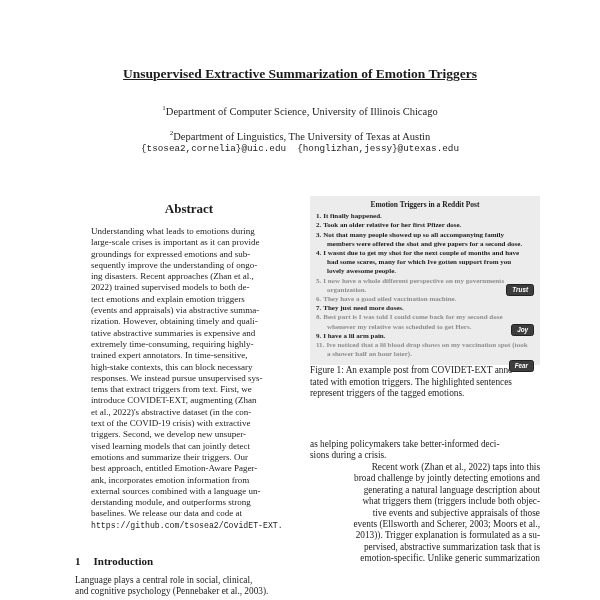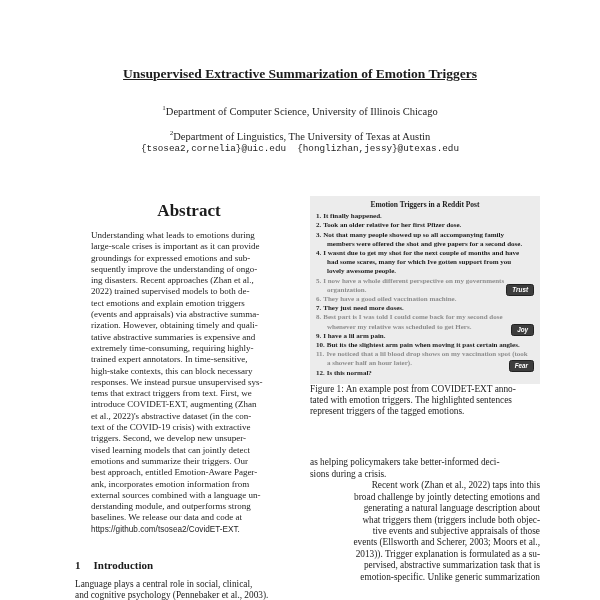--- a/index.html
+++ b/index.html
@@ -19,23 +19,23 @@
   .affil{position:absolute;left:0;right:0;text-align:center;font-size:10.5px;}
   .affil-1{top:104px;}
   .affil-2{top:129px;}
   .emails{position:absolute;top:143px;left:0;right:0;text-align:center;
           font-family:"Liberation Mono","DejaVu Sans Mono",monospace;
           font-size:9.3px;white-space:pre;}
   .col{position:absolute;top:196px;}
   .col-left{left:75px;width:228px;}
   .col-right{left:310px;width:230px;}
   .lines{white-space:pre-line;}
-  .abstract-heading{margin:5px 0 9px 0;text-align:center;font-size:17px;font-weight:bold;}
+  .abstract-heading{margin:5px 0 9px 0;text-align:center;font-size:13px;font-weight:bold;}
   .abstract-body{padding:0 4px 0 16px;font-size:9px;line-height:11.3px;text-align:left;}
-  .abstract-url{padding-left:16px;font-family:Liberation Sans, sans-serif;
+  .abstract-url{padding-left:16px;font-family:Liberation Mono, monospace;
                 font-size:8.2px;line-height:11px;color:var(--text);text-decoration:none;display:block;}
   .section-heading{margin:24px 0 0 0;font-size:11px;font-weight:bold;}
   .sec-num{margin-right:13px;}
   .body-text{font-size:9.3px;line-height:11.4px;}
   .intro-text{margin-top:8px;}
   .figure-box{position:relative;background:var(--figure-box-bg);padding:4px 6px 6px 6px;
               font-size:7px;line-height:9.2px;font-weight:bold;}
   .figure-box-header{text-align:center;font-size:7.5px;font-weight:bold;margin-bottom:3px;}
   .sent{padding-left:11px;text-indent:-11px;padding-right:6px;}
   .sent-num{margin-right:2px;}
@@ -104,23 +104,21 @@
       <div class="figure-box-header">Emotion Triggers in a Reddit Post</div>
       <div class="sent"><span class="sent-num">1.</span><span>It finally happened.</span></div>
       <div class="sent"><span class="sent-num">2.</span><span>Took an older relative for her first Pfizer dose.</span></div>
       <div class="sent"><span class="sent-num">3.</span><span>Not that many people showed up so all accompanying family members were offered the shot and give papers for a second dose.</span></div>
       <div class="sent"><span class="sent-num">4.</span><span>I wasnt due to get my shot for the next couple of months and have had some scares, many for which Ive gotten support from you lovely awesome people.</span></div>
       <div class="sent hl"><span class="sent-num">5.</span><span>I now have a whole different perspective on my governments organization.</span></div>
       <div class="sent hl"><span class="sent-num">6.</span><span>They have a good oiled vaccination machine.</span></div>
       <div class="sent"><span class="sent-num">7.</span><span>They just need more doses.</span></div>
       <div class="sent hl"><span class="sent-num">8.</span><span>Best part is I was told I could come back for my second dose whenever my relative was scheduled to get Hers.</span></div>
       <div class="sent"><span class="sent-num">9.</span><span>I have a lil arm pain.</span></div>
-      <div class="sent"><span class="sent-num">10.</span><span>But its the slightest arm pain when moving it past certain angles.</span></div>
       <div class="sent hl"><span class="sent-num">11.</span><span>Ive noticed that a lil blood drop shows on my vaccination spot (took a shower half an hour later).</span></div>
-      <div class="sent"><span class="sent-num">12.</span><span>Is this normal?</span></div>
       <span class="badge badge-trust">Trust</span>
       <span class="badge badge-joy">Joy</span>
       <span class="badge badge-fear">Fear</span>
     </div>
 
     <div class="caption lines">Figure 1: An example post from COVIDET-EXT anno-
 tated with emotion triggers. The highlighted sentences
 represent triggers of the tagged emotions.</div>
 
     <div class="body-text para-1 lines">as helping policymakers take better-informed deci-

